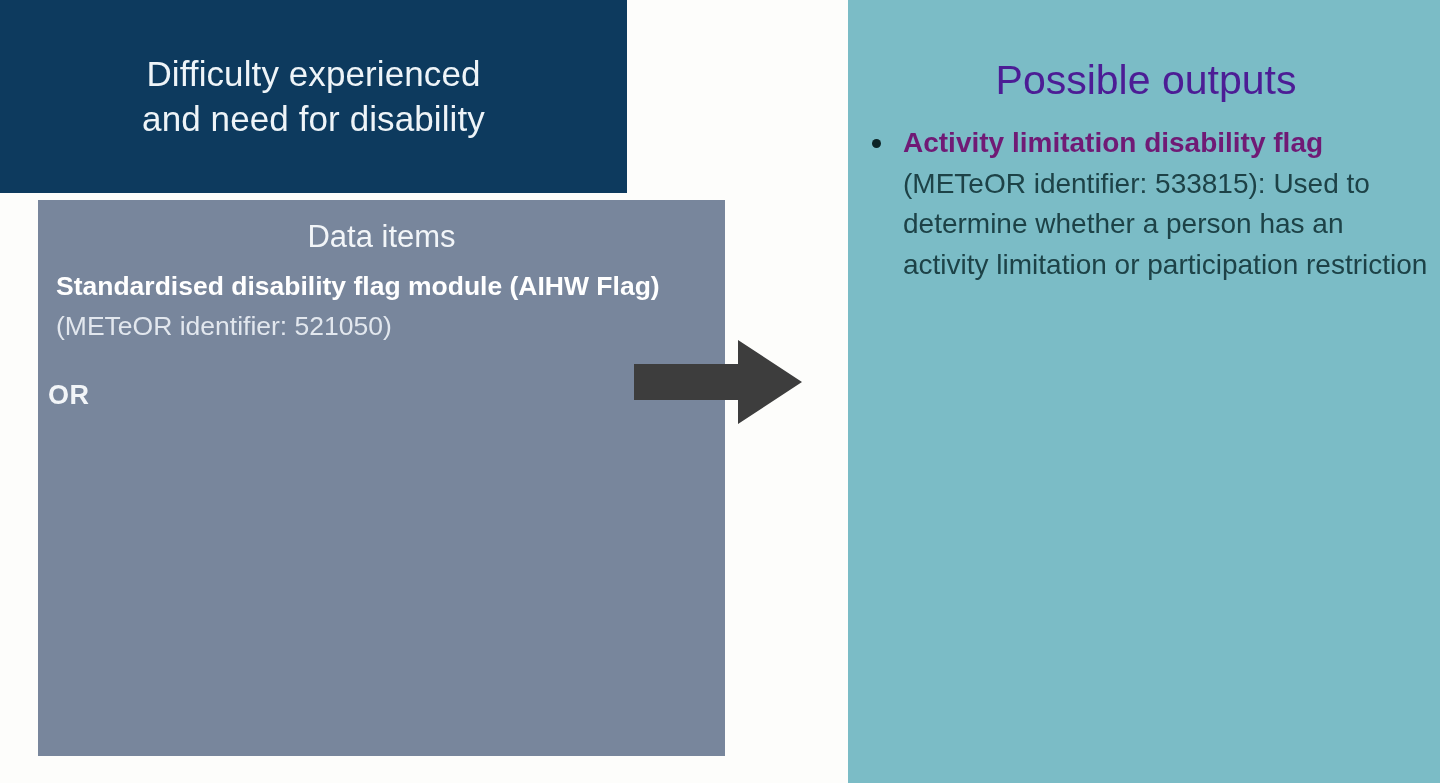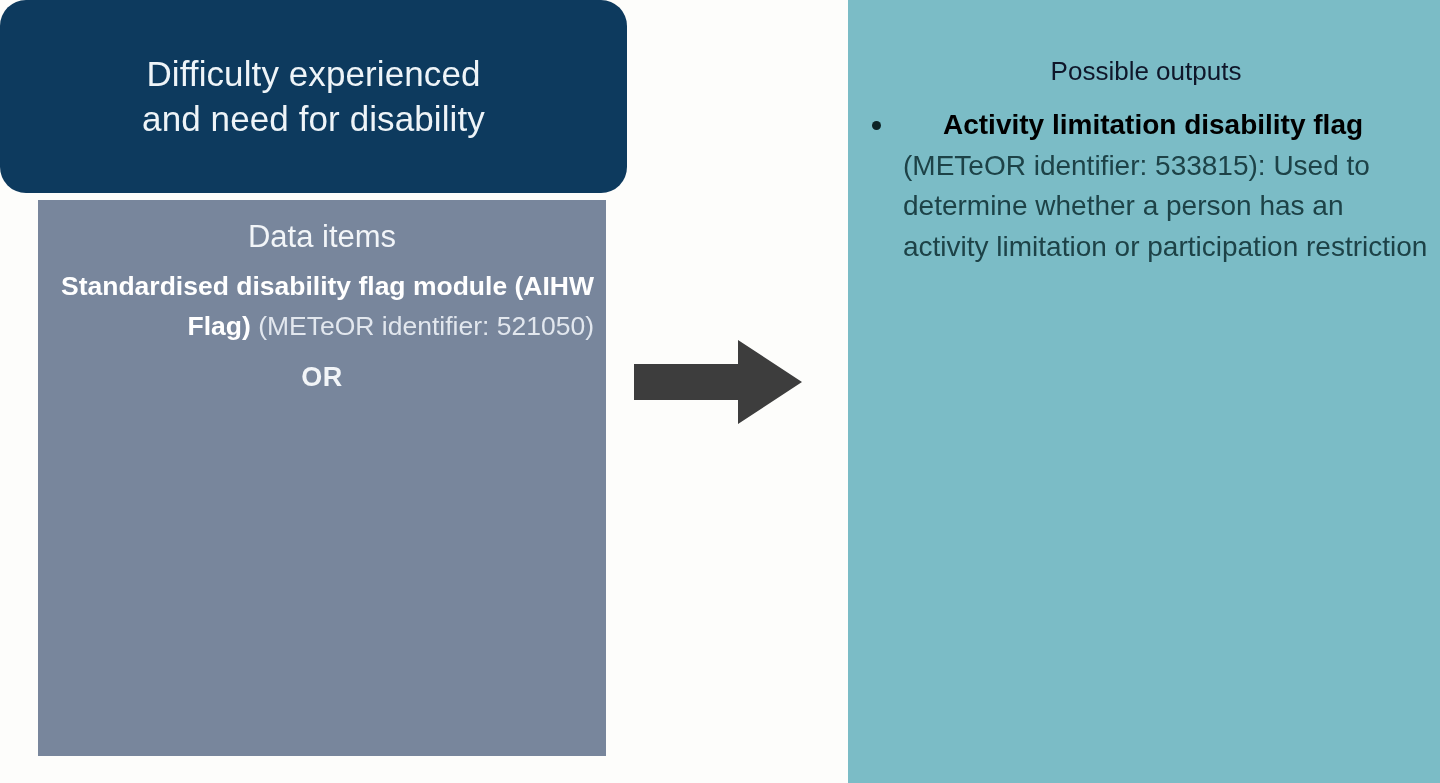--- a/index.html
+++ b/index.html
@@ -26,69 +26,67 @@
     top: 0;
     width: 627px;
     height: 193px;
     background: #0d3a5e;
     display: flex;
     flex-direction: column;
     align-items: center;
     justify-content: center;
     box-sizing: border-box;
     padding: 0 24px;
-    border-radius: 26px;
   }
   .input-header-line {
     color: #eef4f8;
     font-size: 35px;
     line-height: 1.28;
     letter-spacing: 0.1px;
     text-align: center;
     white-space: nowrap;
   }
 
   .data-items-box {
     position: absolute;
     left: 38px;
     top: 200px;
-    width: 568px;
+    width: 687px;
     height: 556px;
     background: #78869c;
     box-sizing: border-box;
     padding: 18px 10px 10px 10px;
   }
   .data-items-title {
     color: #f2f5f8;
     font-size: 31px;
     text-align: center;
     line-height: 1.25;
     margin: 0 0 10px 0;
   }
   .data-item-block {
     color: #ffffff;
     font-size: 26.5px;
     line-height: 1.50;
     padding: 0 2px 0 8px;
-    text-align: right;
+    text-align: left;
   }
   .data-item-block .strong {
     font-weight: bold;
     color: #ffffff;
   }
   .data-item-block .muted {
     font-weight: normal;
     color: #e2e7ee;
   }
   .or-divider {
     color: #f2f5f8;
     font-size: 27px;
     font-weight: bold;
-    text-align: center;
-    margin: 16px 0 28px 0;
+    margin: 34px 0 28px 0;
     letter-spacing: 0.5px;
   }
 
   
   .flow-arrow {
     position: absolute;
     left: 628px;
     top: 338px;
     width: 180px;
     height: 88px;
@@ -99,22 +97,22 @@
     position: absolute;
     left: 848px;
     top: 0;
     width: 592px;
     height: 783px;
     background: #7bbcc6;
     box-sizing: border-box;
     padding: 56px 6px 10px 10px;
   }
   .output-title {
-    color: #0f172a;
-    font-size: 26px;
+    color: #4c1d95;
+    font-size: 41px;
     text-align: center;
     line-height: 1.2;
     margin: 0 0 18px 0;
   }
   .output-list {
     list-style: none;
     margin: 0;
     padding: 0;
   }
   .output-list-item {
@@ -129,22 +127,21 @@
     position: absolute;
     left: 14px;
     top: 16px;
     width: 9px;
     height: 9px;
     border-radius: 50%;
     background: #0d2326;
   }
   .output-list-item .strong {
     font-weight: bold;
-    color: #000000;
-    margin-left: 40px;
+    color: #701a75;
   }
   .output-list-item .muted {
     font-weight: normal;
     color: #1d4247;
   }
 </style>
 </head>
 <body>
 
 <div id="canvas">

